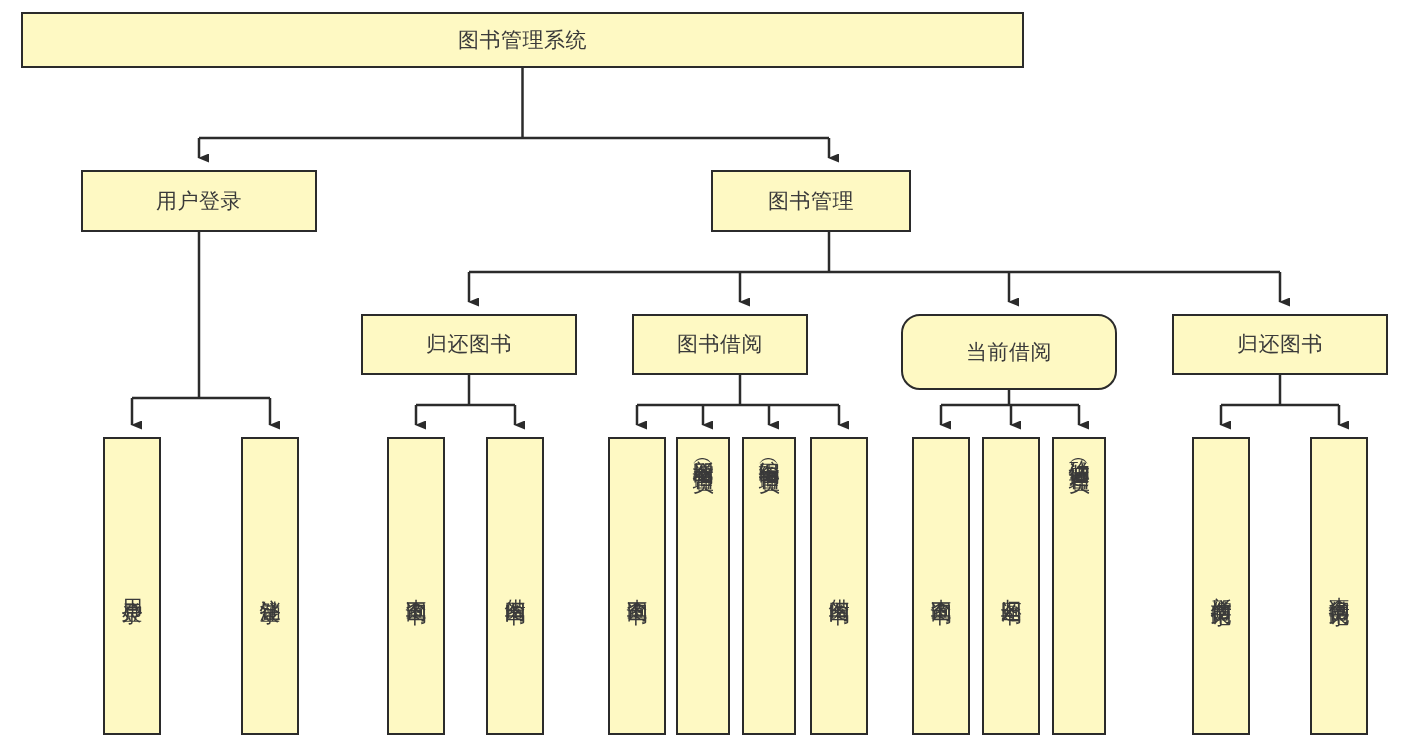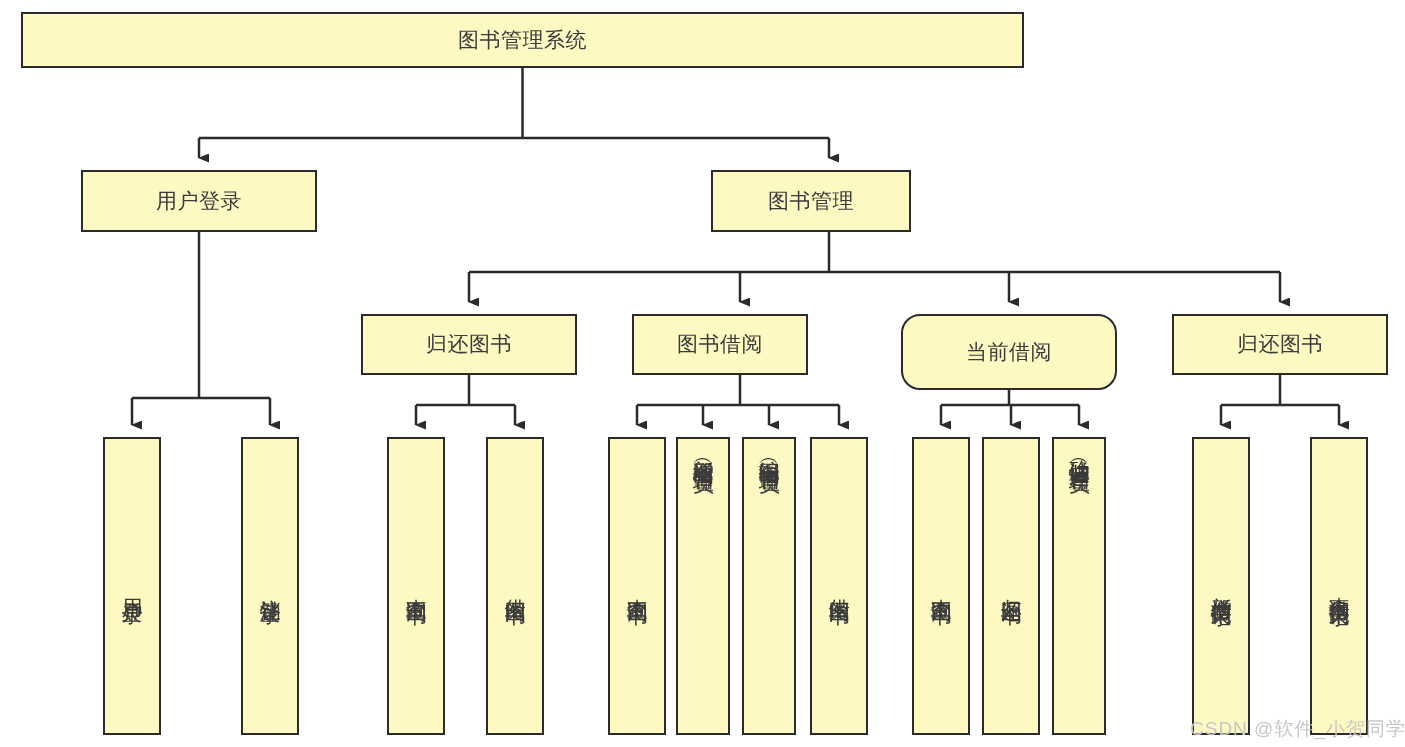--- a/index.html
+++ b/index.html
@@ -171,14 +171,13 @@
         <span class="node-label">确认归还（管理员）</span>
       </div>
       <div class="node vertical centered" style="left: 1192px; top: 437px; width: 58px; height: 298px;">
         <span class="node-label">新增借阅记录</span>
       </div>
       <div class="node vertical centered" style="left: 1310px; top: 437px; width: 58px; height: 298px;">
         <span class="node-label">查询借阅记录</span>
       </div>
     </div>
 
-  <div class="watermark" style="left: 1190px; top: 716px;">CSDN @软件_小贺同学</div>
 </div>
 
 </body></html>

